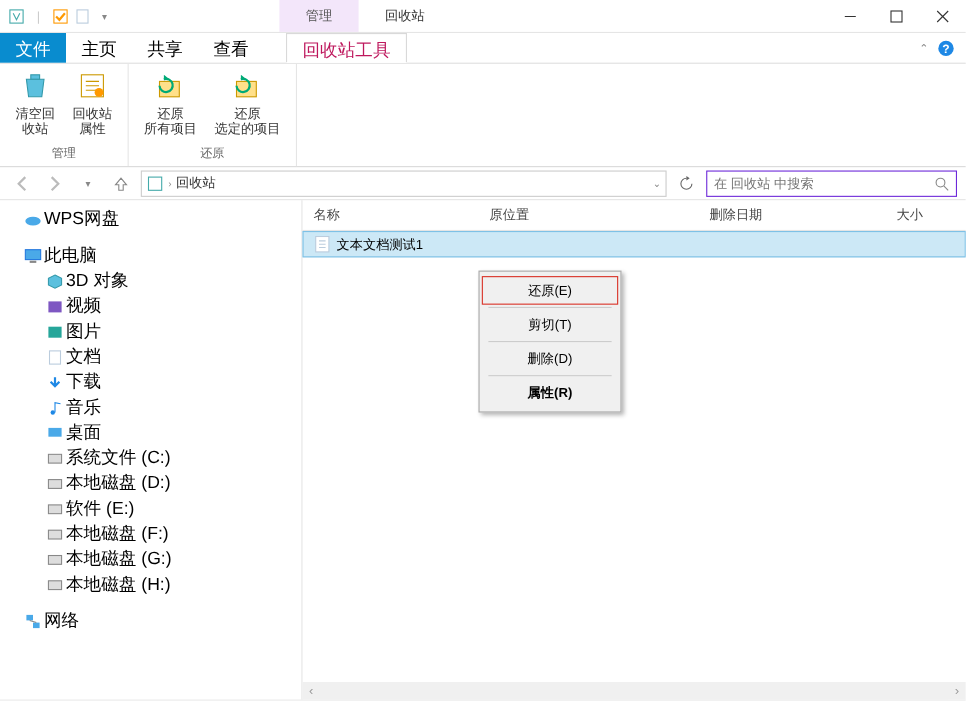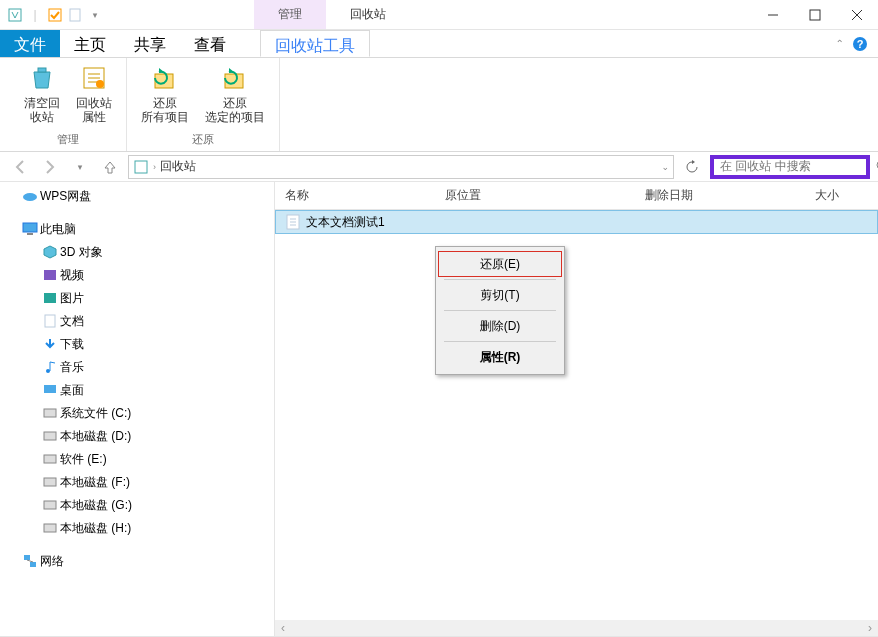--- a/index.html
+++ b/index.html
@@ -11,43 +11,43 @@
 .title-tab { padding: 6px 24px; font-size: 12px; }
 .title-tab.contextual { background: #f3e6fa; color: #555; }
 .title-tab.plain { color: #333; }
 .titlebar-spacer { flex: 1; }
 .win-controls { display: flex; }
 .win-btn { width: 42px; height: 30px; display: flex; align-items: center; justify-content: center; cursor: pointer; }
 
 .tabbar { height: 28px; display: flex; align-items: stretch; border-bottom: 1px solid #d9d9d9; }
 .tab { padding: 5px 14px; font-size: 16px; cursor: pointer; }
 .tab.file { background: #098ccf; color: #fff; }
-.tab.active { background: #fff; border: 1px solid #d9d9d9; border-bottom: 1px solid #fff; color: #3b82f6; }
+.tab.active { background: #fff; border: 1px solid #d9d9d9; border-bottom: 1px solid #fff; color: #be185d; }
 .tabbar-spacer { flex: 1; }
 .tabbar-right { display: flex; align-items: center; gap: 8px; padding-right: 10px; }
 
-.ribbon { height: 94px; border-bottom: 1px solid #d9d9d9; display: flex; background: #fff; padding-left: 10px; }
+.ribbon { height: 94px; border-bottom: 1px solid #d9d9d9; display: flex; background: #fff; }
 .ribbon-group { border-right: 1px solid #e5e5e5; padding: 4px 10px 2px 10px; display: flex; flex-direction: column; }
 .ribbon-group-body { display: flex; gap: 8px; flex: 1; align-items: flex-start; }
 .ribbon-btn { display: flex; flex-direction: column; align-items: center; cursor: pointer; width: 44px; text-align: center; }
 .ribbon-btn .icon-slot { width: 32px; height: 32px; display: flex; align-items: center; justify-content: center; margin-bottom: 2px; }
 .ribbon-btn .lbl { font-size: 12px; line-height: 14px; color: #333; }
 .ribbon-group-label { text-align: center; font-size: 11px; color: #666; padding: 2px 0; }
 
 .addrbar { height: 30px; display: flex; align-items: center; gap: 6px; padding: 2px 8px; border-bottom: 1px solid #e5e5e5; }
 .nav-arrow { width: 24px; height: 24px; display: flex; align-items: center; justify-content: center; color: #bbb; cursor: pointer; }
 .path-box { flex: 1; height: 24px; border: 1px solid #ccc; display: flex; align-items: center; padding: 0 4px; gap: 4px; }
 .path-box .crumb { font-size: 12px; color: #333; }
 .path-refresh { width: 24px; height: 24px; display: flex; align-items: center; justify-content: center; cursor: pointer; }
-.search-box { width: 160px; height: 24px; border: 4px solid #6d28d9; display: flex; align-items: flex-start; padding: 0 6px; color: #888; }
+.search-box { width: 228px; height: 24px; border: 1px solid #6d28d9; display: flex; align-items: center; padding: 0 6px; color: #888; }
 .search-box input { border: none; outline: none; flex: 1; font-size: 12px; background: transparent; }
 
 .body-area { display: flex; height: 454px; }
 .navpane { width: 275px; border-right: 1px solid #e5e5e5; overflow: hidden; padding: 6px 0; position: relative; }
-.nav-item { display: flex; align-items: flex-start; height: 23px; font-size: 12px; cursor: pointer; }
+.nav-item { display: flex; align-items: center; height: 23px; font-size: 16px; cursor: pointer; }
 .nav-item .exp { width: 20px; text-align: center; color: #999; }
 .nav-item .icon { width: 20px; height: 16px; display: flex; align-items: center; justify-content: center; }
 .nav-item .text { flex: 1; }
 .nav-spacer { height: 10px; }
 
 .content { flex: 1; position: relative; }
 .col-headers { height: 28px; display: flex; align-items: center; border-bottom: 1px solid #e5e5e5; font-size: 12px; color: #444; }
 .col { padding: 0 10px; }
 .col.name { width: 160px; }
 .col.origloc { width: 200px; }

